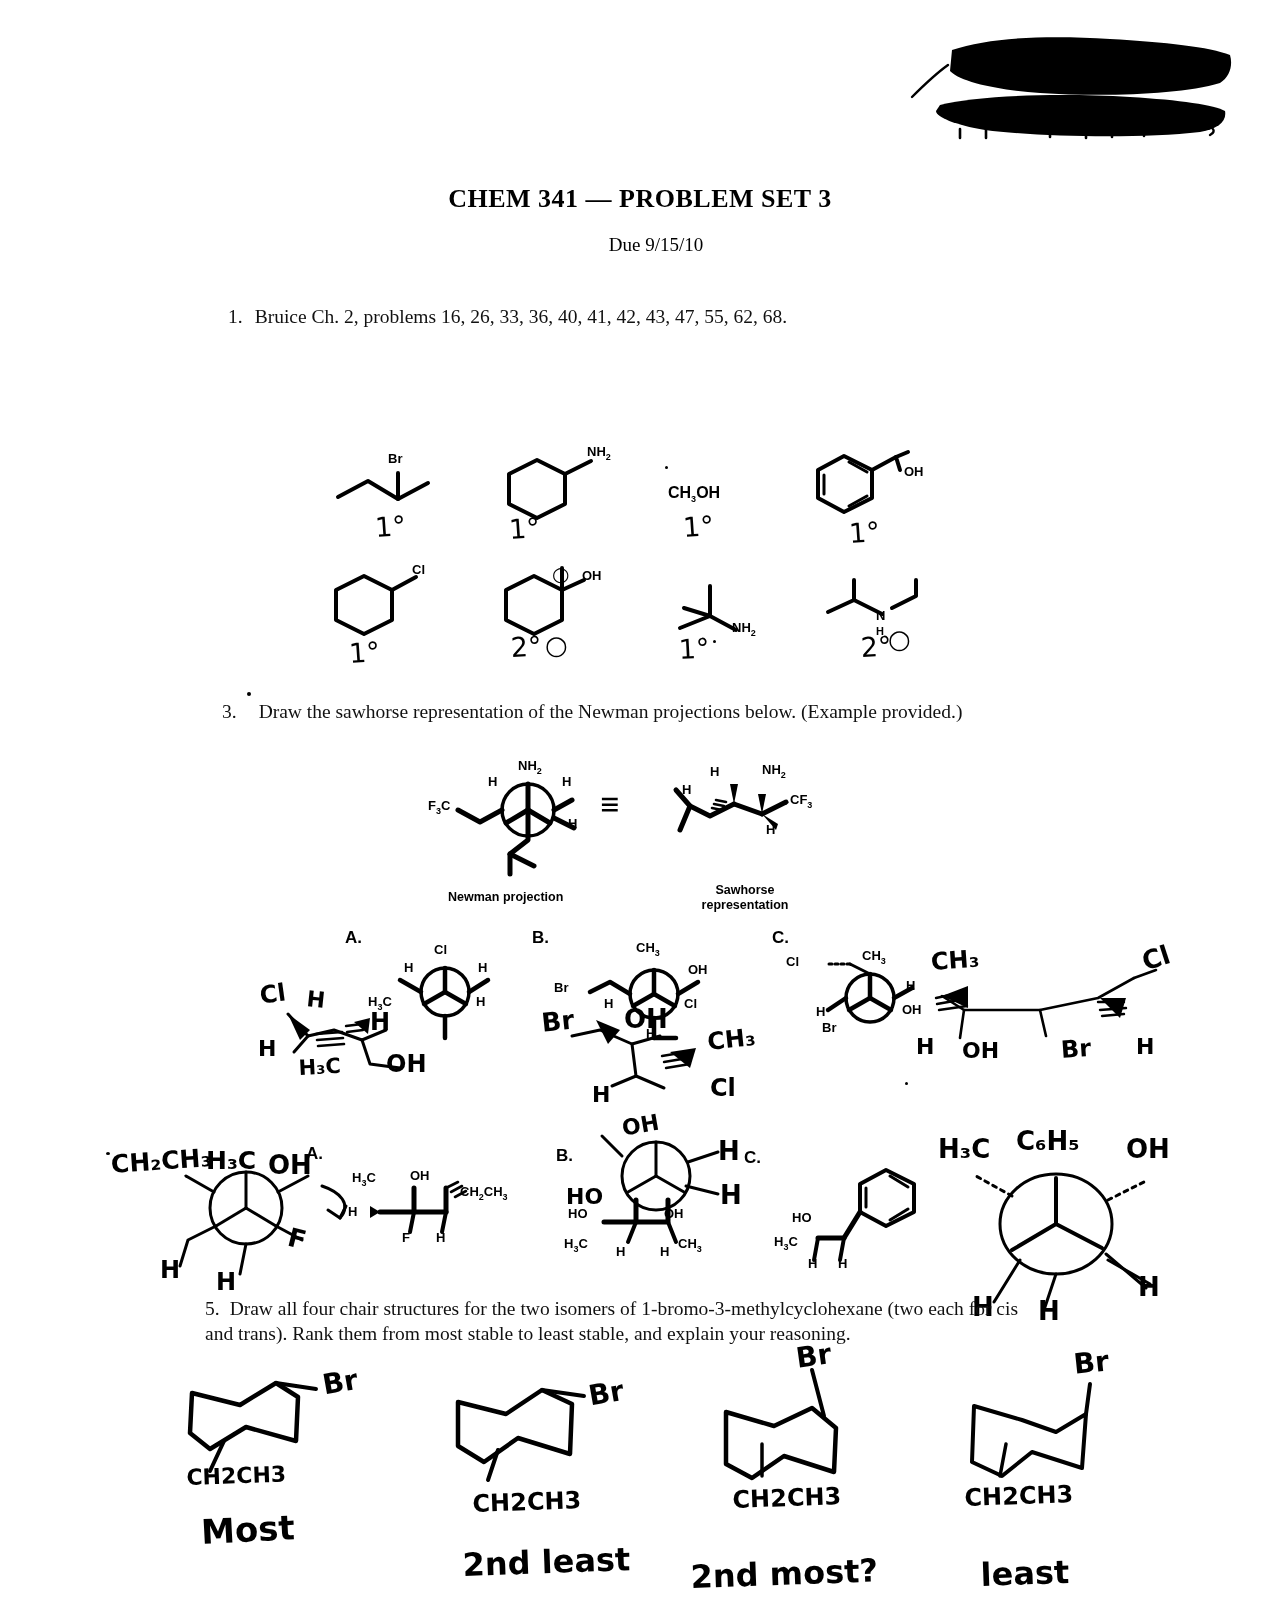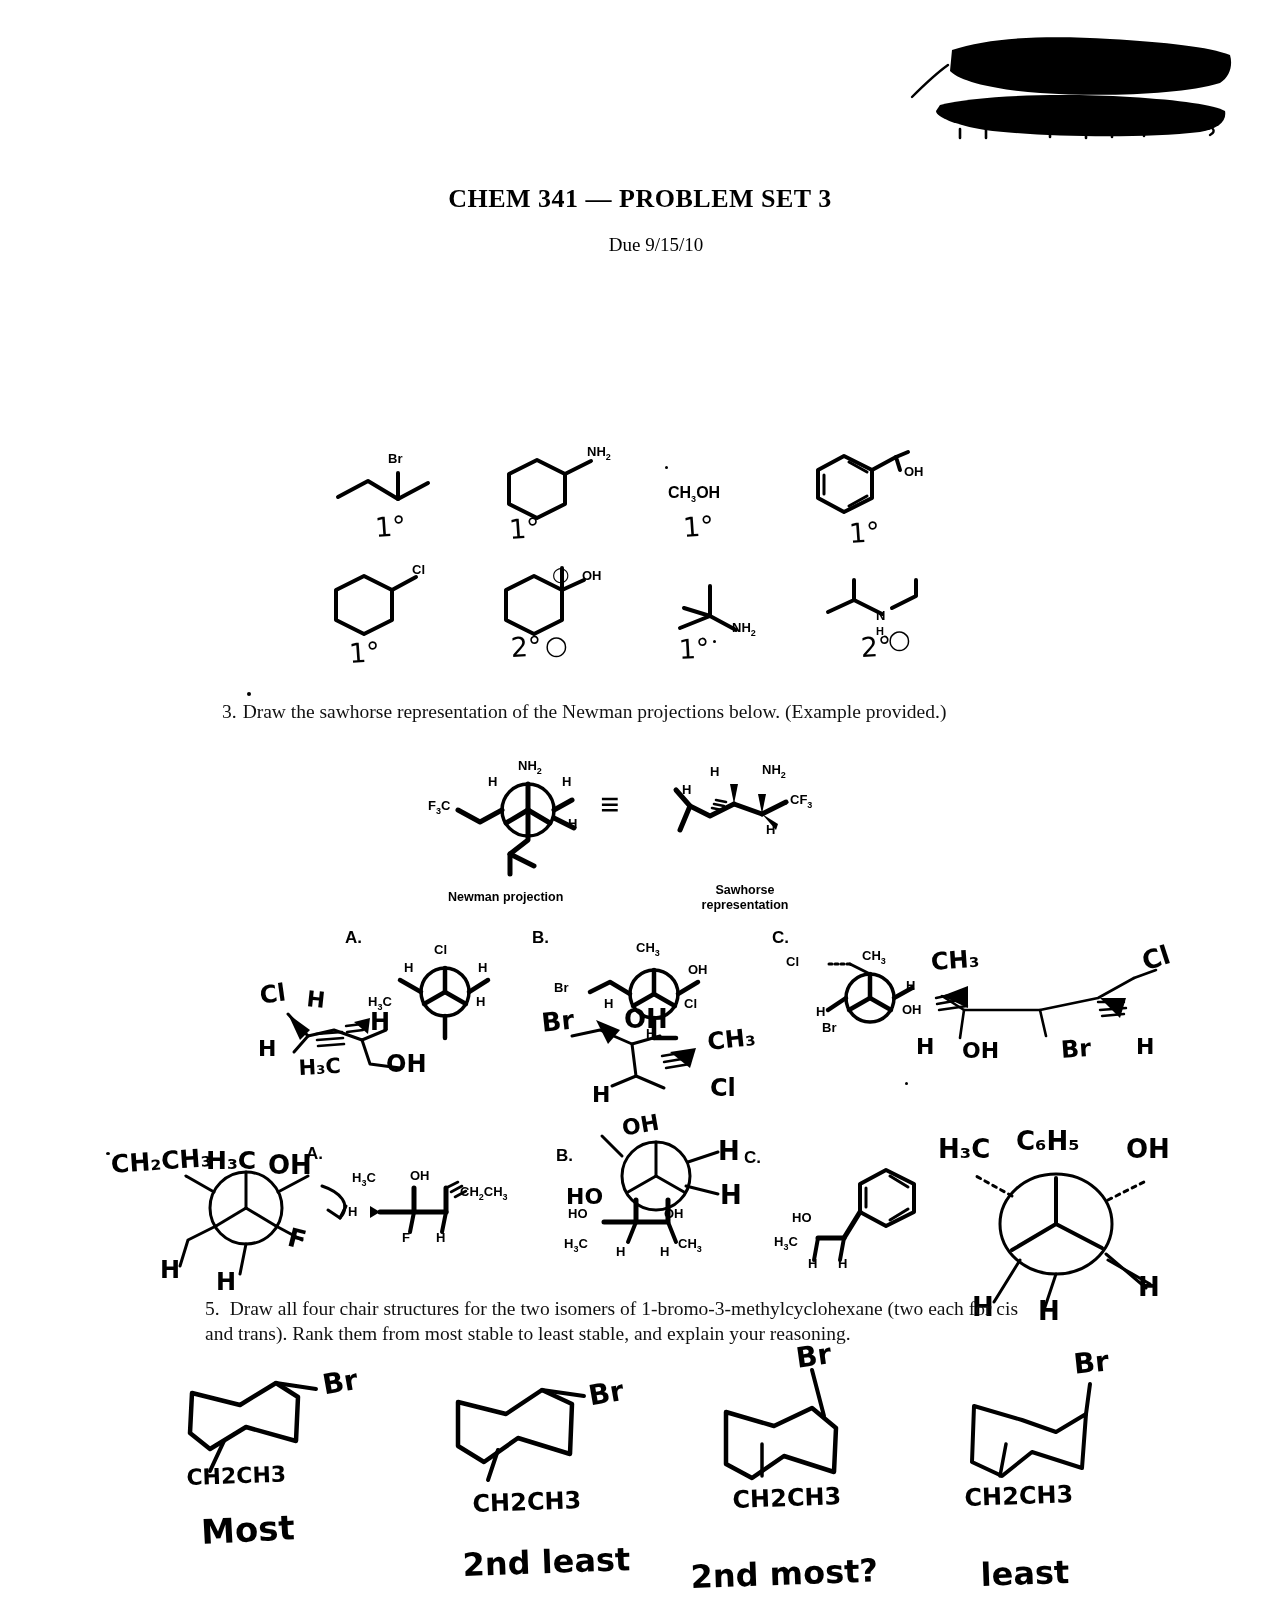--- a/index.html
+++ b/index.html
@@ -47,20 +47,24 @@
                C 55 100, 36 92, 36 86 Z" fill="#000"></path>
       <path class="ink" d="M60 104 L 60 113 M86 104 L 86 113 M150 104 L150 112
                M186 104 L186 113 M212 104 L212 112 M244 103 L244 111" stroke-width="2.6"></path>
       <path class="ink" d="M300 100 C 312 100, 318 106, 310 110" stroke-width="2.4"></path>
     </svg>
   </div>
 
   <div class="abs title" style="left:0;top:184px;">CHEM 341 — PROBLEM SET 3</div>
   <div class="abs subtitle" style="left:16px;top:234px;">Due 9/15/10</div>
 
+  <div class="abs" style="left:228px;top:305px;width:800px;">
+    <span class="qtext">1.</span>
+    <span class="qtext" style="margin-left:8px;">Bruice Ch. 2, problems 16, 26, 33, 36, 40, 41, 42, 43, 47, 55, 62, 68.</span>
+  </div>
 
 
   <div class="abs" style="left:330px;top:455px;">
     <svg width="120" height="70" viewBox="0 0 120 70">
       <path class="ink" d="M8 42 L38 26 L68 44 L98 28" stroke-width="4"></path>
       <path class="ink" d="M68 44 L68 18" stroke-width="4"></path>
     </svg>
     <div class="abs chemlabel" style="left:58px;top:-4px;">Br</div>
   </div>
   <div class="abs hw hw-deg" style="left:374px;top:512px;transform:rotate(-4deg);">1°</div>
@@ -126,21 +130,21 @@
       <path class="ink" d="M34 22 L62 36" stroke-width="4"></path>
       <path class="ink" d="M72 30 L96 18 L96 2" stroke-width="4"></path>
     </svg>
     <div class="abs chemlabel" style="left:56px;top:30px;">N<br><span style="font-size:11px;">H</span></div>
   </div>
   <div class="abs hw hw-deg" style="left:860px;top:632px;transform:rotate(-3deg);">2°</div>
   <div class="abs hw" style="left:888px;top:624px;font-size:26px;">○</div>
 
   <div class="abs" style="left:222px;top:700px;width:770px;">
     <span class="qtext">3.</span>
-    <span class="qtext" style="margin-left:2px;">Draw the sawhorse representation of the Newman projections below.  (Example provided.)</span>
+    <span class="qtext" style="margin-left:18px;">Draw the sawhorse representation of the Newman projections below.  (Example provided.)</span>
   </div>
 
   <div class="abs" style="left:450px;top:770px;">
     <svg width="160" height="110" viewBox="0 0 160 110">
       <circle class="ink" cx="78" cy="40" r="26" stroke-width="3.5"></circle>
       <path class="ink" d="M78 40 L78 14" stroke-width="5"></path>
       <path class="ink" d="M78 40 L56 53" stroke-width="5"></path>
       <path class="ink" d="M78 40 L100 53" stroke-width="5"></path>
       <path class="ink" d="M78 40 L78 70 L60 84 L60 104" stroke-width="5"></path>
       <path class="ink" d="M60 84 L84 96" stroke-width="5"></path>

